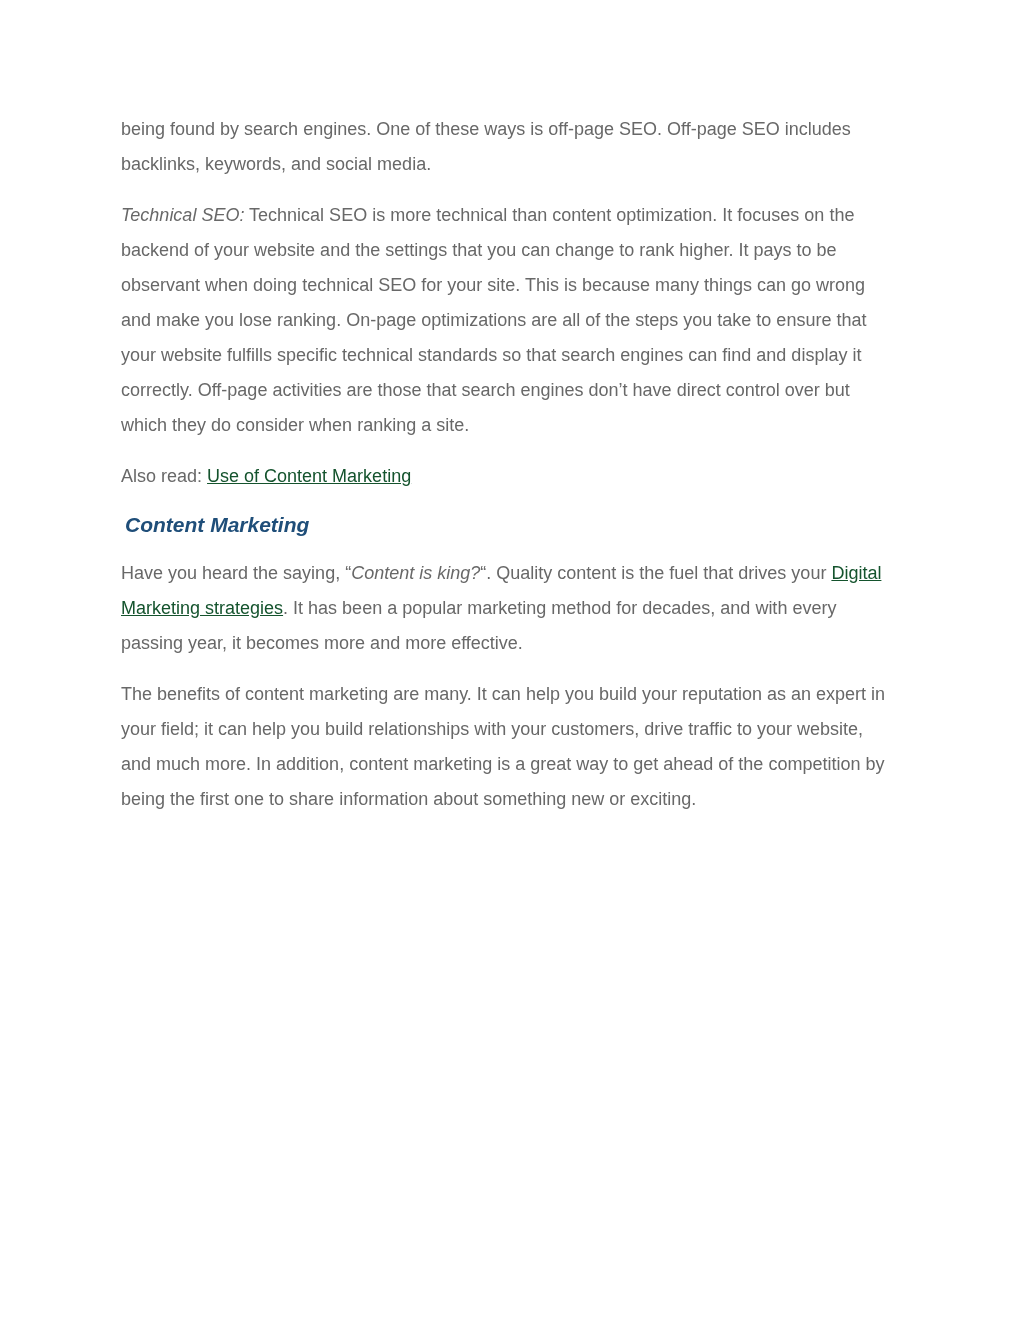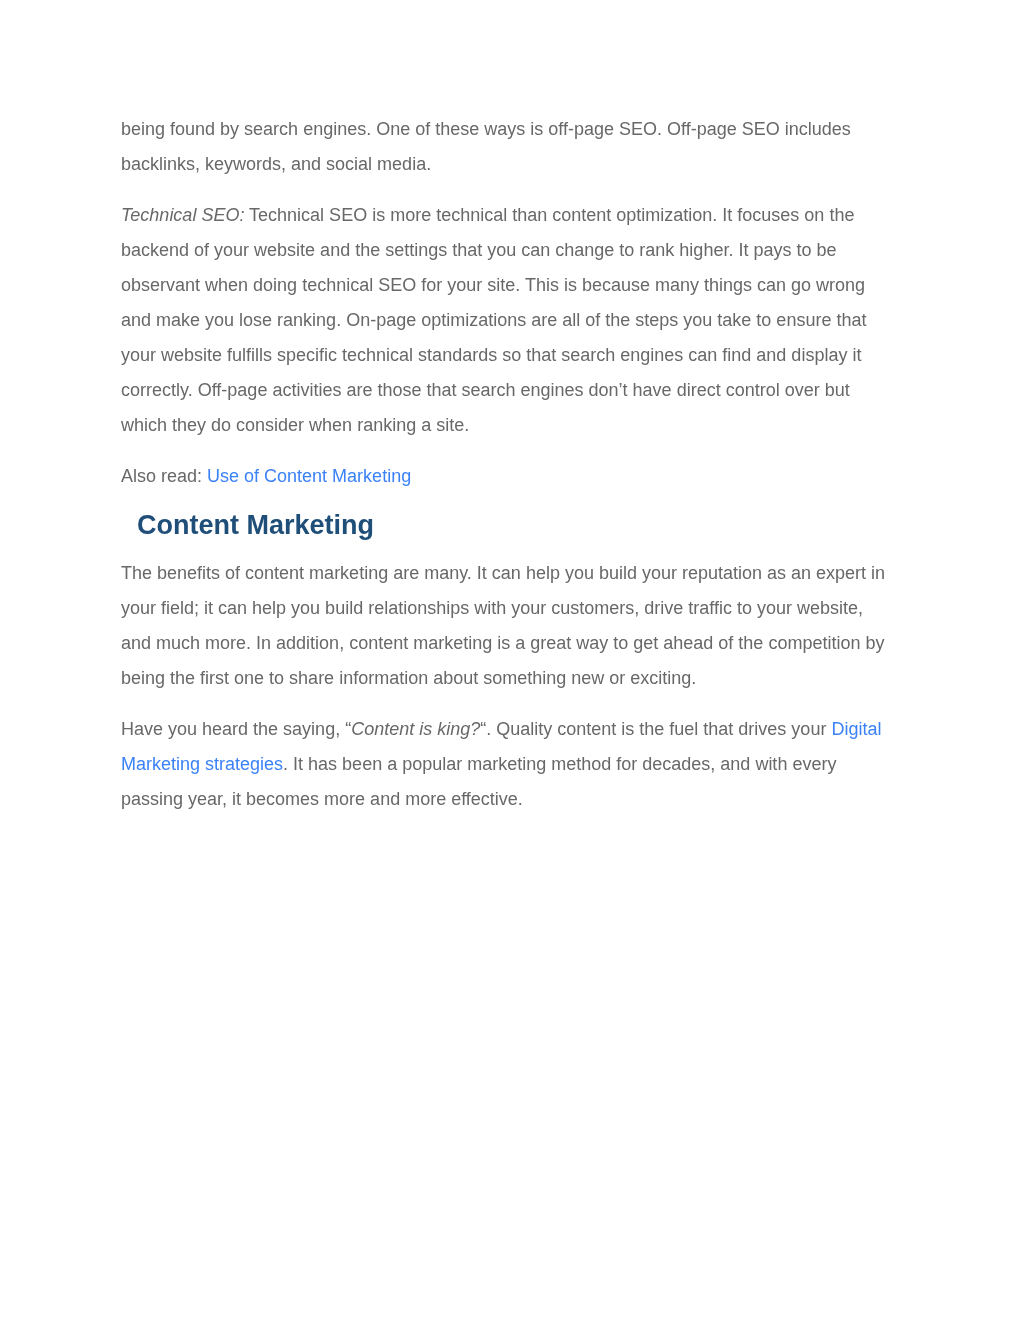--- a/index.html
+++ b/index.html
@@ -30,41 +30,43 @@
     font-weight: normal;
   }
   .run-bold-italic {
     font-weight: normal;
     font-style: italic;
   }
   .run-italic {
     font-style: italic;
   }
   a.doc-link {
-    color: #3b82f6;
+    color: #14532d;
+    text-decoration: underline;
     cursor: pointer;
   }
   h2.doc-heading {
     color: #1f4e79;
-    font-size: 27px;
+    font-size: 21px;
     line-height: 30px;
     font-weight: bold;
-    margin: 16px 0 16px 16px;
+    margin: 16px 0 16px 4px;
+    font-style: italic;
   }
 </style>
 </head>
 <body>
 
 <div class="doc-page">
 
   <p><span>being found by search engines. One of these ways is off-page SEO. Off-page SEO includes backlinks, keywords, and social media.</span></p>
 
   <p><span class="run-bold-italic">Technical SEO:</span><span> Technical SEO is more technical than content optimization. It focuses on the backend of your website and the settings that you can change to rank higher. It pays to be observant when doing technical SEO for your site. This is because many things can go wrong and make you lose ranking. On-page optimizations are all of the steps you take to ensure that your website fulfills specific technical standards so that search engines can find and display it correctly. Off-page activities are those that search engines don’t have direct control over but which they do consider when ranking a site.</span></p>
 
   <p><span class="run-bold">Also read: </span><a class="doc-link">Use of Content Marketing</a></p>
 
   <h2 class="doc-heading">Content Marketing</h2>
 
+  <p><span>Have you heard the saying, “</span><span class="run-italic">Content is king?</span><span>“. Quality content is the fuel that drives your </span><a class="doc-link">Digital Marketing strategies</a><span>. It has been a popular marketing method for decades, and with every passing year, it becomes more and more effective.</span></p>
+
   <p><span>The benefits of content marketing are many. It can help you build your reputation as an expert in your field; it can help you build relationships with your customers, drive traffic to your website, and much more. In addition, content marketing is a great way to get ahead of the competition by being the first one to share information about something new or exciting.</span></p>
-
-  <p><span>Have you heard the saying, “</span><span class="run-italic">Content is king?</span><span>“. Quality content is the fuel that drives your </span><a class="doc-link">Digital Marketing strategies</a><span>. It has been a popular marketing method for decades, and with every passing year, it becomes more and more effective.</span></p>
 
 </div>
 
 </body></html>

